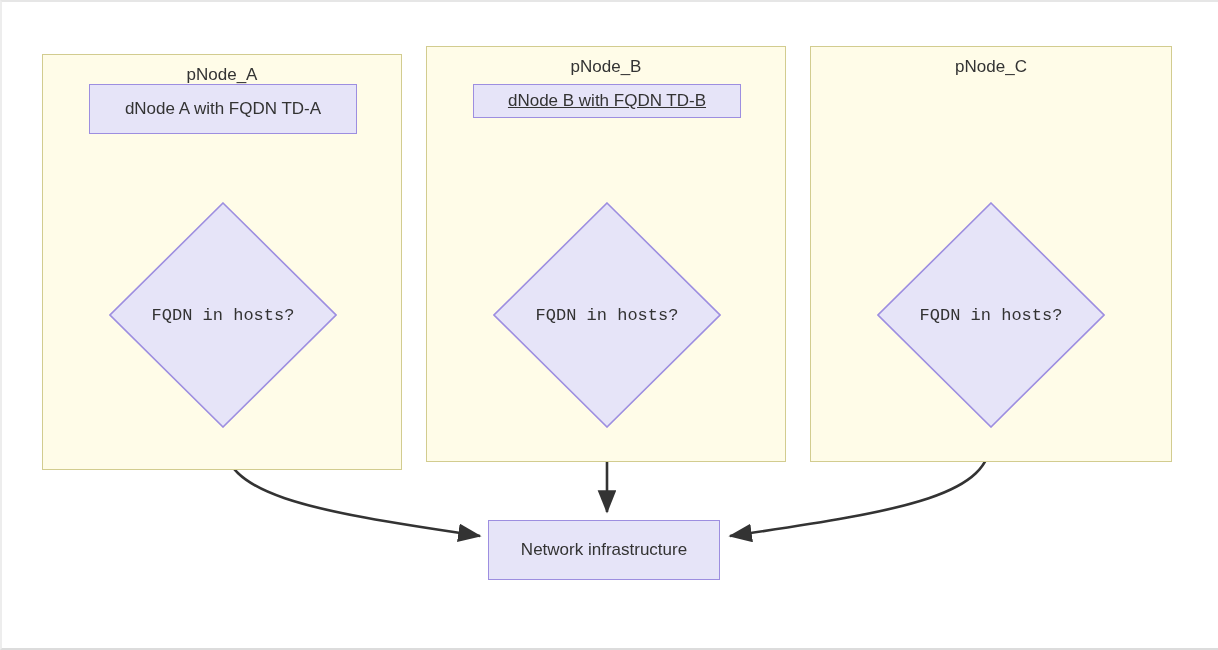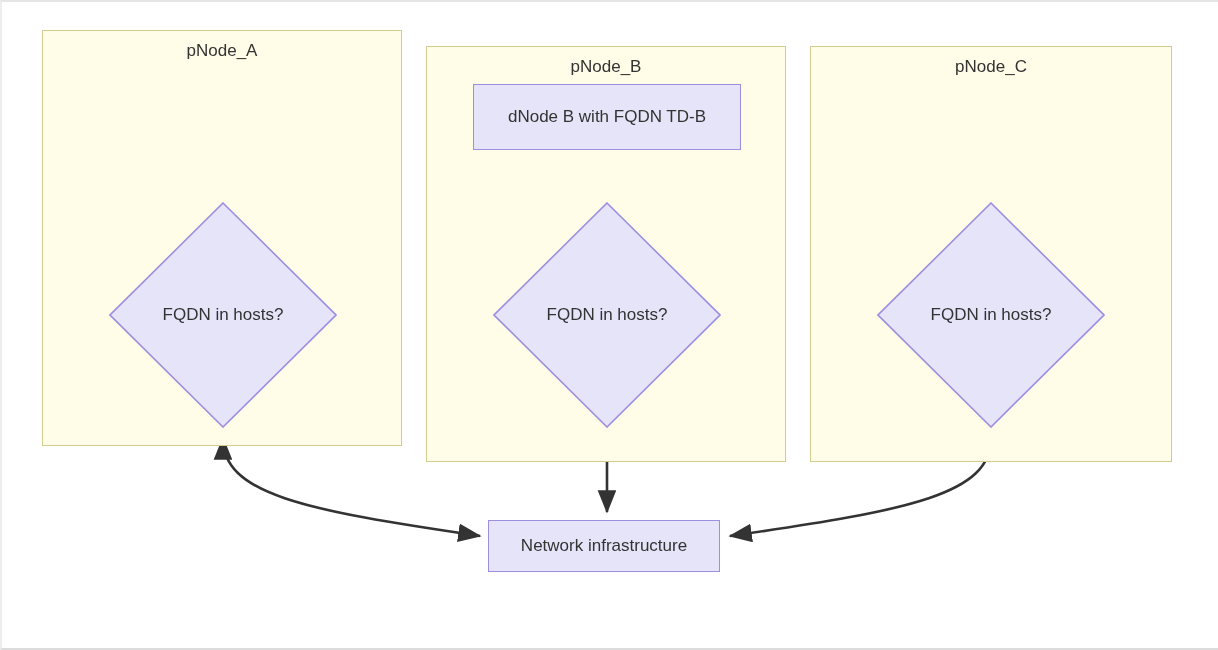--- a/index.html
+++ b/index.html
@@ -73,20 +73,21 @@
     position: absolute;
     inset: 0;
   }
   .node-diamond .dia-label {
     position: relative;
     z-index: 2;
     font-size: 17px;
     color: #333333;
     white-space: nowrap;
     text-align: center;
+    font-family: Liberation Mono, monospace;
   }
 </style>
 </head>
 <body>
 
 <div id="canvas">
   <div id="diagram-layer">
 
     <svg class="edges" viewBox="0 0 1218 650" xmlns="http://www.w3.org/2000/svg">
       <defs>
@@ -104,31 +105,34 @@
 
       <path d="M989,133 L989,192" stroke="#333333" stroke-width="2.4" fill="none" marker-end="url(#arrEnd)"></path>
 
       <path d="M221,436 C221,492 300,508 478,534" stroke="#333333" stroke-width="2.6" fill="none" marker-start="url(#arrStart)" marker-end="url(#arrEnd)"></path>
 
       <path d="M605,436 L605,510" stroke="#333333" stroke-width="2.6" fill="none" marker-start="url(#arrStart)" marker-end="url(#arrEnd)"></path>
 
       <path d="M989,436 C989,492 910,508 728,534" stroke="#333333" stroke-width="2.6" fill="none" marker-start="url(#arrStart)" marker-end="url(#arrEnd)"></path>
     </svg>
 
-    <div class="cluster" style="left:40px; top:28px; width:360px; height:416px;">
+    <div class="cluster" style="left:40px; top:52px; width:360px; height:416px;">
       <div class="cluster-title">pNode_A</div>
     </div>
     <div class="cluster" style="left:424px; top:44px; width:360px; height:416px;">
       <div class="cluster-title">pNode_B</div>
     </div>
     <div class="cluster" style="left:808px; top:44px; width:362px; height:416px;padding-left:21px;">
       <div class="cluster-title">pNode_C</div>
     </div>
 
-    <div class="node-rect" style="left:471px; top:82px; width:268px; height:66px;">
+    <div class="node-rect" style="left:87px; top:82px; width:268px; height:50px;">
+      <span>dNode A with FQDN TD-A</span>
+    </div>
+    <div class="node-rect" style="left:471px; top:82px; width:268px; height:34px;text-decoration:underline;">
       <span>dNode B with FQDN TD-B</span>
     </div>
 
     <div class="node-diamond" style="left:107px; top:200px; width:228px; height:226px;">
       <svg class="dia-shape" viewBox="0 0 228 226" preserveAspectRatio="none">
         <polygon points="114,1 227,113 114,225 1,113" fill="#e6e4f8" stroke="#9d8ee0" stroke-width="1.6"></polygon>
       </svg>
       <span class="dia-label">FQDN in hosts?</span>
     </div>
 
@@ -139,18 +143,18 @@
       <span class="dia-label">FQDN in hosts?</span>
     </div>
 
     <div class="node-diamond" style="left:875px; top:200px; width:228px; height:226px;">
       <svg class="dia-shape" viewBox="0 0 228 226" preserveAspectRatio="none">
         <polygon points="114,1 227,113 114,225 1,113" fill="#e6e4f8" stroke="#9d8ee0" stroke-width="1.6"></polygon>
       </svg>
       <span class="dia-label">FQDN in hosts?</span>
     </div>
 
-    <div class="node-rect" style="left:486px; top:518px; width:232px; height:52px;">
+    <div class="node-rect" style="left:486px; top:518px; width:232px; height:60px;">
       <span>Network infrastructure</span>
     </div>
 
   </div>
 </div>
 
 </body></html>

